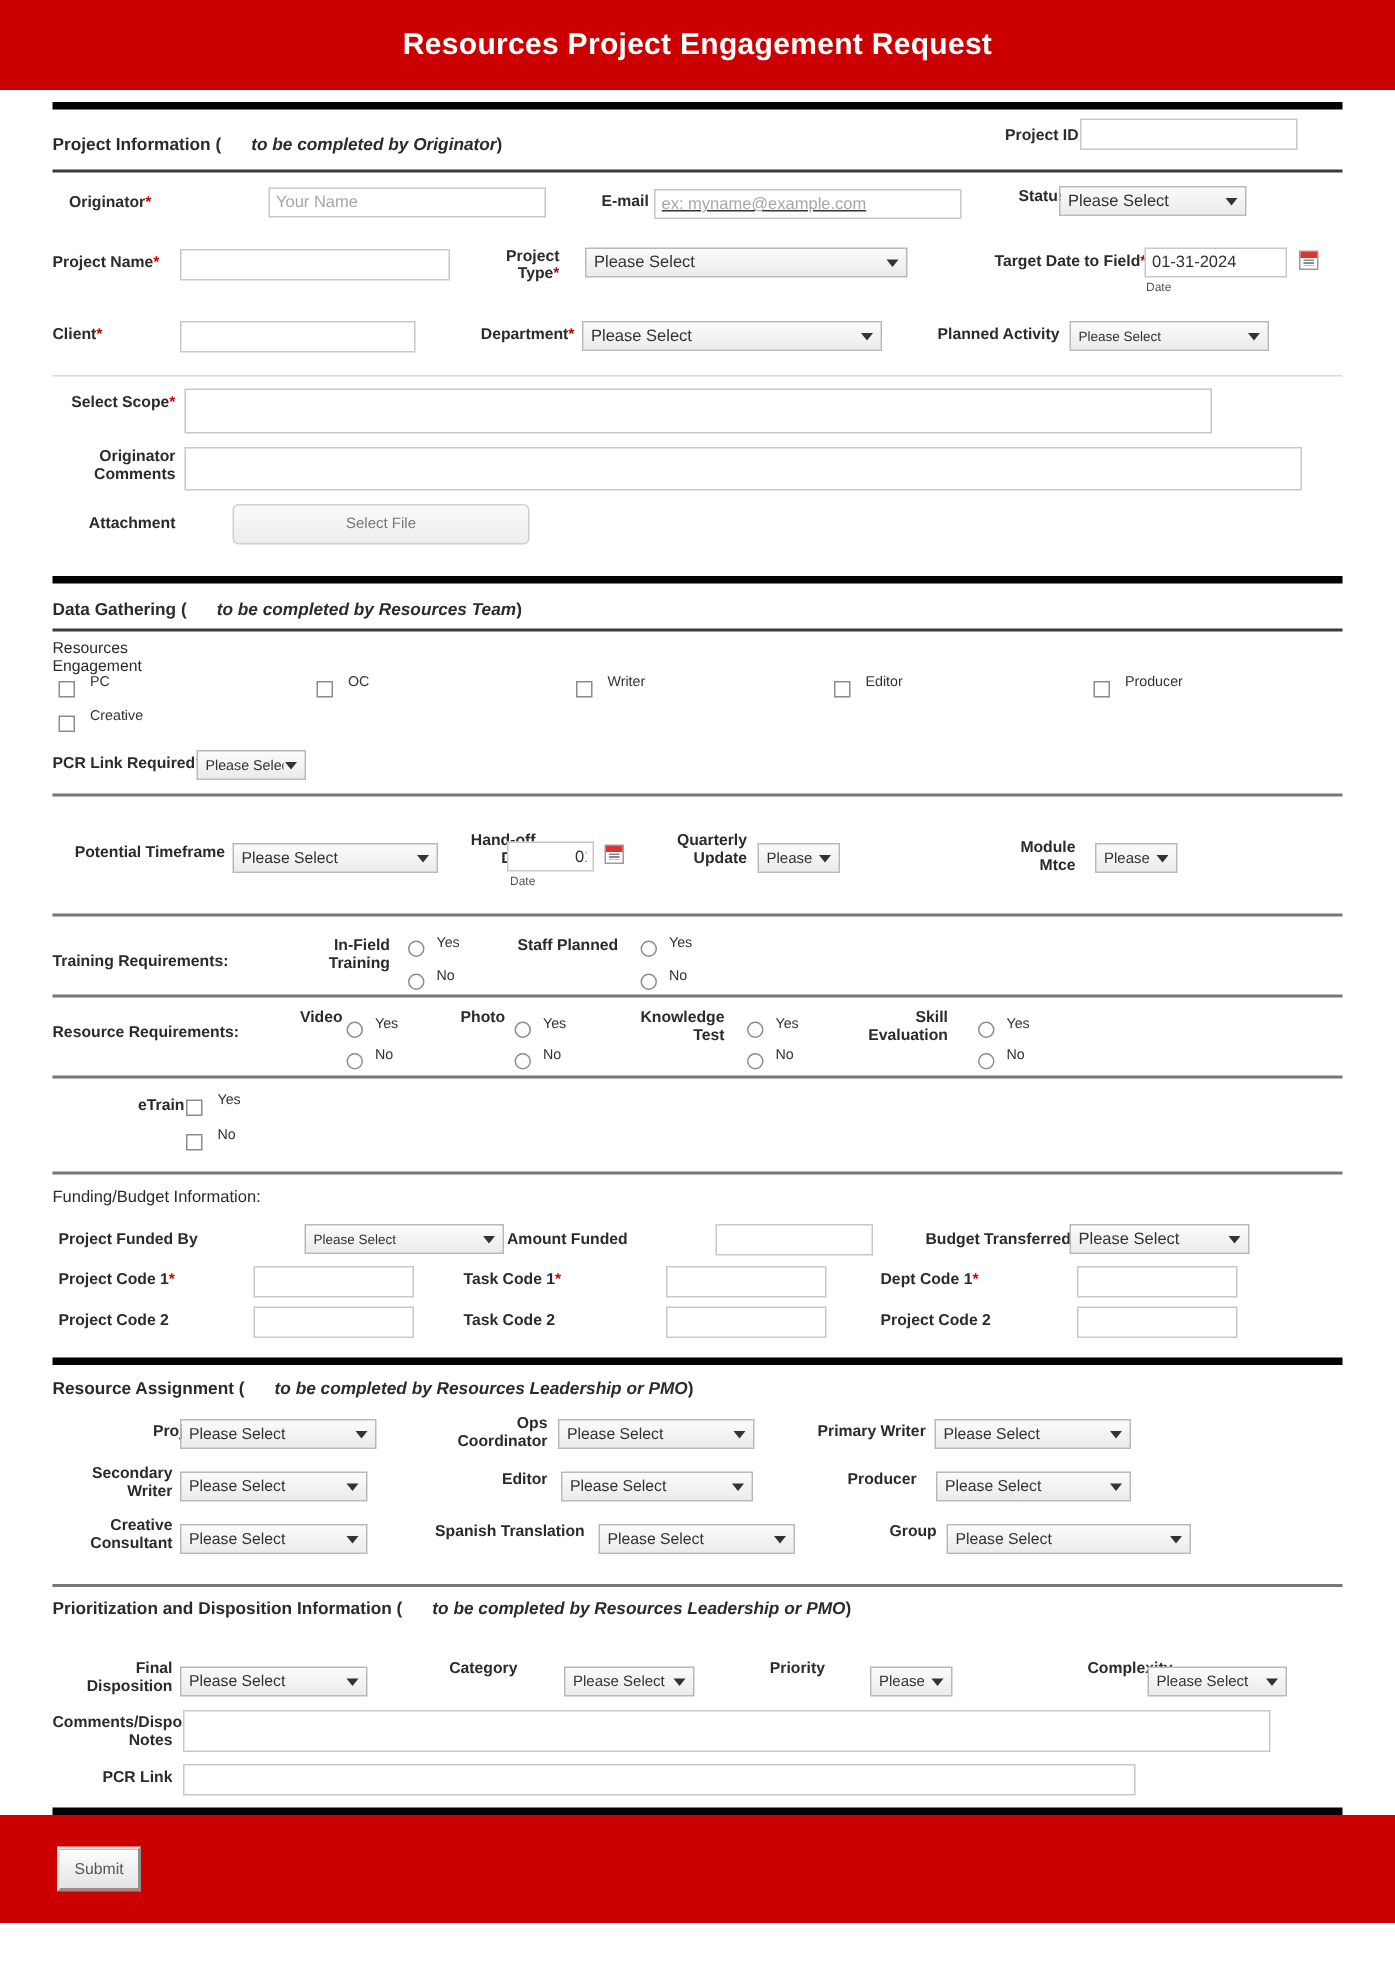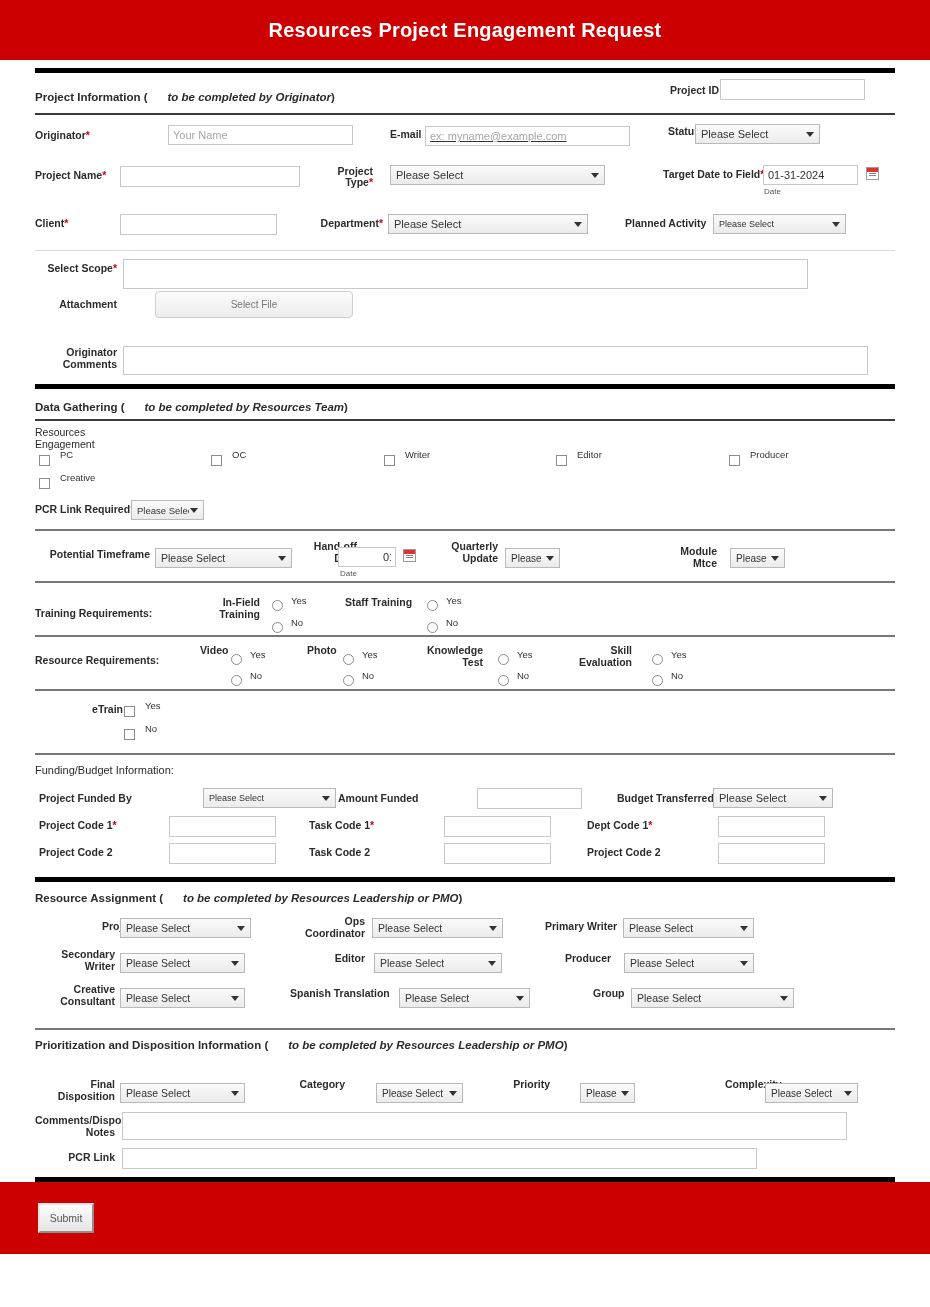--- a/index.html
+++ b/index.html
@@ -125,21 +125,21 @@
     <div class="row" style="height:30px;">
       <div class="sec-head abs" style="left:0;top:8px;">
         <span>Project Information </span><span class="paren">(</span><i>to be completed by Originator</i><span class="paren">)</span>
       </div>
       <div class="lbl abs" style="left:670px;top:12px;">Project ID</div>
       <input class="txt abs" style="left: 720px; top: 6px; width: 145px; height: 21px;" value="">
     </div>
 
     <div class="rule-med" style="margin-top:10px;"></div>
 
-    <div class="row" style="height:47px;margin:0 35px;">
+    <div class="row" style="height:47px;margin:0 46px;">
       <div class="lbl abs" style="left:0;top:15px;">
         <span>Originator</span><span class="req">*</span>
       </div>
       <input class="txt abs" style="left: 133px; top: 10px; width: 185px; height: 20px;" placeholder="Your Name">
 
       <div class="lbl abs" style="left:355px;top:14px;">E-mail</div>
       <input class="txt abs" style="left: 390px; top: 11px; width: 205px; height: 20px; text-decoration: underline;" placeholder="ex: myname@example.com">
 
       <div class="lbl abs" style="left:633px;top:11px;width:20px;line-height:11px;">Status</div>
       <div class="selwrap" style="left:660px;top:9px;width:125px;">
@@ -197,30 +197,30 @@
 
     <div class="rule-thin" style="background:#d9d9d9;height:1px;"></div>
 
     <div class="row" style="height:40px;margin:0 35px;">
       <div class="lbl abs right" style="left:0;top:12px;width:82px;">
         <span>Select Scope</span><span class="req">*</span>
       </div>
       <textarea class="ta abs" style="left: 88px; top: 8px; width: 685px; height: 30px;"></textarea>
     </div>
 
+    <div class="row" style="height:45px;margin:0 35px;">
+      <div class="lbl abs right" style="left:0;top:8px;width:82px;line-height:11.5px;">Originator Comments</div>
+      <textarea class="ta abs" style="left: 88px; top: 7px; width: 745px; height: 29px;"></textarea>
+    </div>
+
     <div class="row" style="height:48px;margin:0 35px;">
       <div class="lbl abs right" style="left:0;top:8px;width:82px;">Attachment</div>
       <div class="filebtn abs" style="left:120px;top:0px;width:198px;height:27px;">Select File</div>
     </div>
 
-    <div class="row" style="height:45px;margin:0 35px;">
-      <div class="lbl abs right" style="left:0;top:8px;width:82px;line-height:11.5px;">Originator Comments</div>
-      <textarea class="ta abs" style="left: 88px; top: 7px; width: 745px; height: 29px;"></textarea>
-    </div>
-
     <div class="rule-thick" style="margin-top:0;"></div>
 
     <div class="sec-head" style="padding-top:12px;padding-bottom:6px;">
       <span>Data Gathering </span><span class="paren">(</span><i>to be completed by Resources Team</i><span class="paren">)</span>
     </div>
 
     <div class="rule-med"></div>
 
     <div class="row" style="height:86px;margin:0 35px;">
       <div class="lbl abs" style="left:0;top:6px;width:70px;line-height:11.5px;font-weight:normal;">Resources Engagement</div>
@@ -246,21 +246,21 @@
       <div class="lbl abs" style="left:0;top:83px;">PCR Link Required?</div>
       <div class="selwrap" style="left:96px;top:79px;width:73px;">
         <select class="sel" style="width:73px;font-size:9.5px;padding-right:14px;">
           <option>Please Select</option>
         </select>
       </div>
     </div>
 
     <div class="rule-thin" style="margin-top:22px;background:#777;"></div>
 
-    <div class="row" style="height:50px;margin:0 35px;">
+    <div class="row" style="height:50px;margin:14px 35px;">
       <div class="lbl abs right" style="left:0;top:18px;width:115px;line-height:11.5px;">Potential Timeframe</div>
       <div class="selwrap" style="left:120px;top:17px;width:137px;">
         <select class="sel" style="width:137px;font-size:10.5px;">
           <option>Please Select</option>
         </select>
       </div>
 
       <div class="lbl abs right" style="left:268px;top:10px;width:54px;line-height:11.5px;">Hand-off Date</div>
       <input class="txt abs" style="left: 303px; top: 16px; width: 58px; height: 20px; padding-left: 44px;" value="01-31-">
       <div class="abs" style="left:368px;top:18px;"><span class="cal"></span></div>
@@ -285,21 +285,21 @@
 
     <div class="row" style="height:52px;margin:0 35px;">
       <div class="lbl abs" style="left:0;top:25px;">Training Requirements:</div>
 
       <div class="lbl abs right" style="left:175px;top:14px;width:50px;line-height:11.5px;">In-Field Training</div>
       <div class="abs" style="left:237px;top:15px;"><span class="rb"></span></div>
       <div class="opt-lbl abs" style="left:256px;top:12px;">Yes</div>
       <div class="abs" style="left:237px;top:37px;"><span class="rb"></span></div>
       <div class="opt-lbl abs" style="left:256px;top:34px;">No</div>
 
-      <div class="lbl abs" style="left:310px;top:14px;">Staff Training</div>
+      <div class="lbl abs" style="left:310px;top:14px;">Staff Planned</div>
       <div class="abs" style="left:392px;top:15px;"><span class="rb"></span></div>
       <div class="opt-lbl abs" style="left:411px;top:12px;">Yes</div>
       <div class="abs" style="left:392px;top:37px;"><span class="rb"></span></div>
       <div class="opt-lbl abs" style="left:411px;top:34px;">No</div>
     </div>
 
     <div class="rule-thin" style="background:#777;"></div>
 
     <div class="row" style="height:52px;margin:0 35px;">
       <div class="lbl abs" style="left:0;top:18px;">Resource Requirements:</div>

